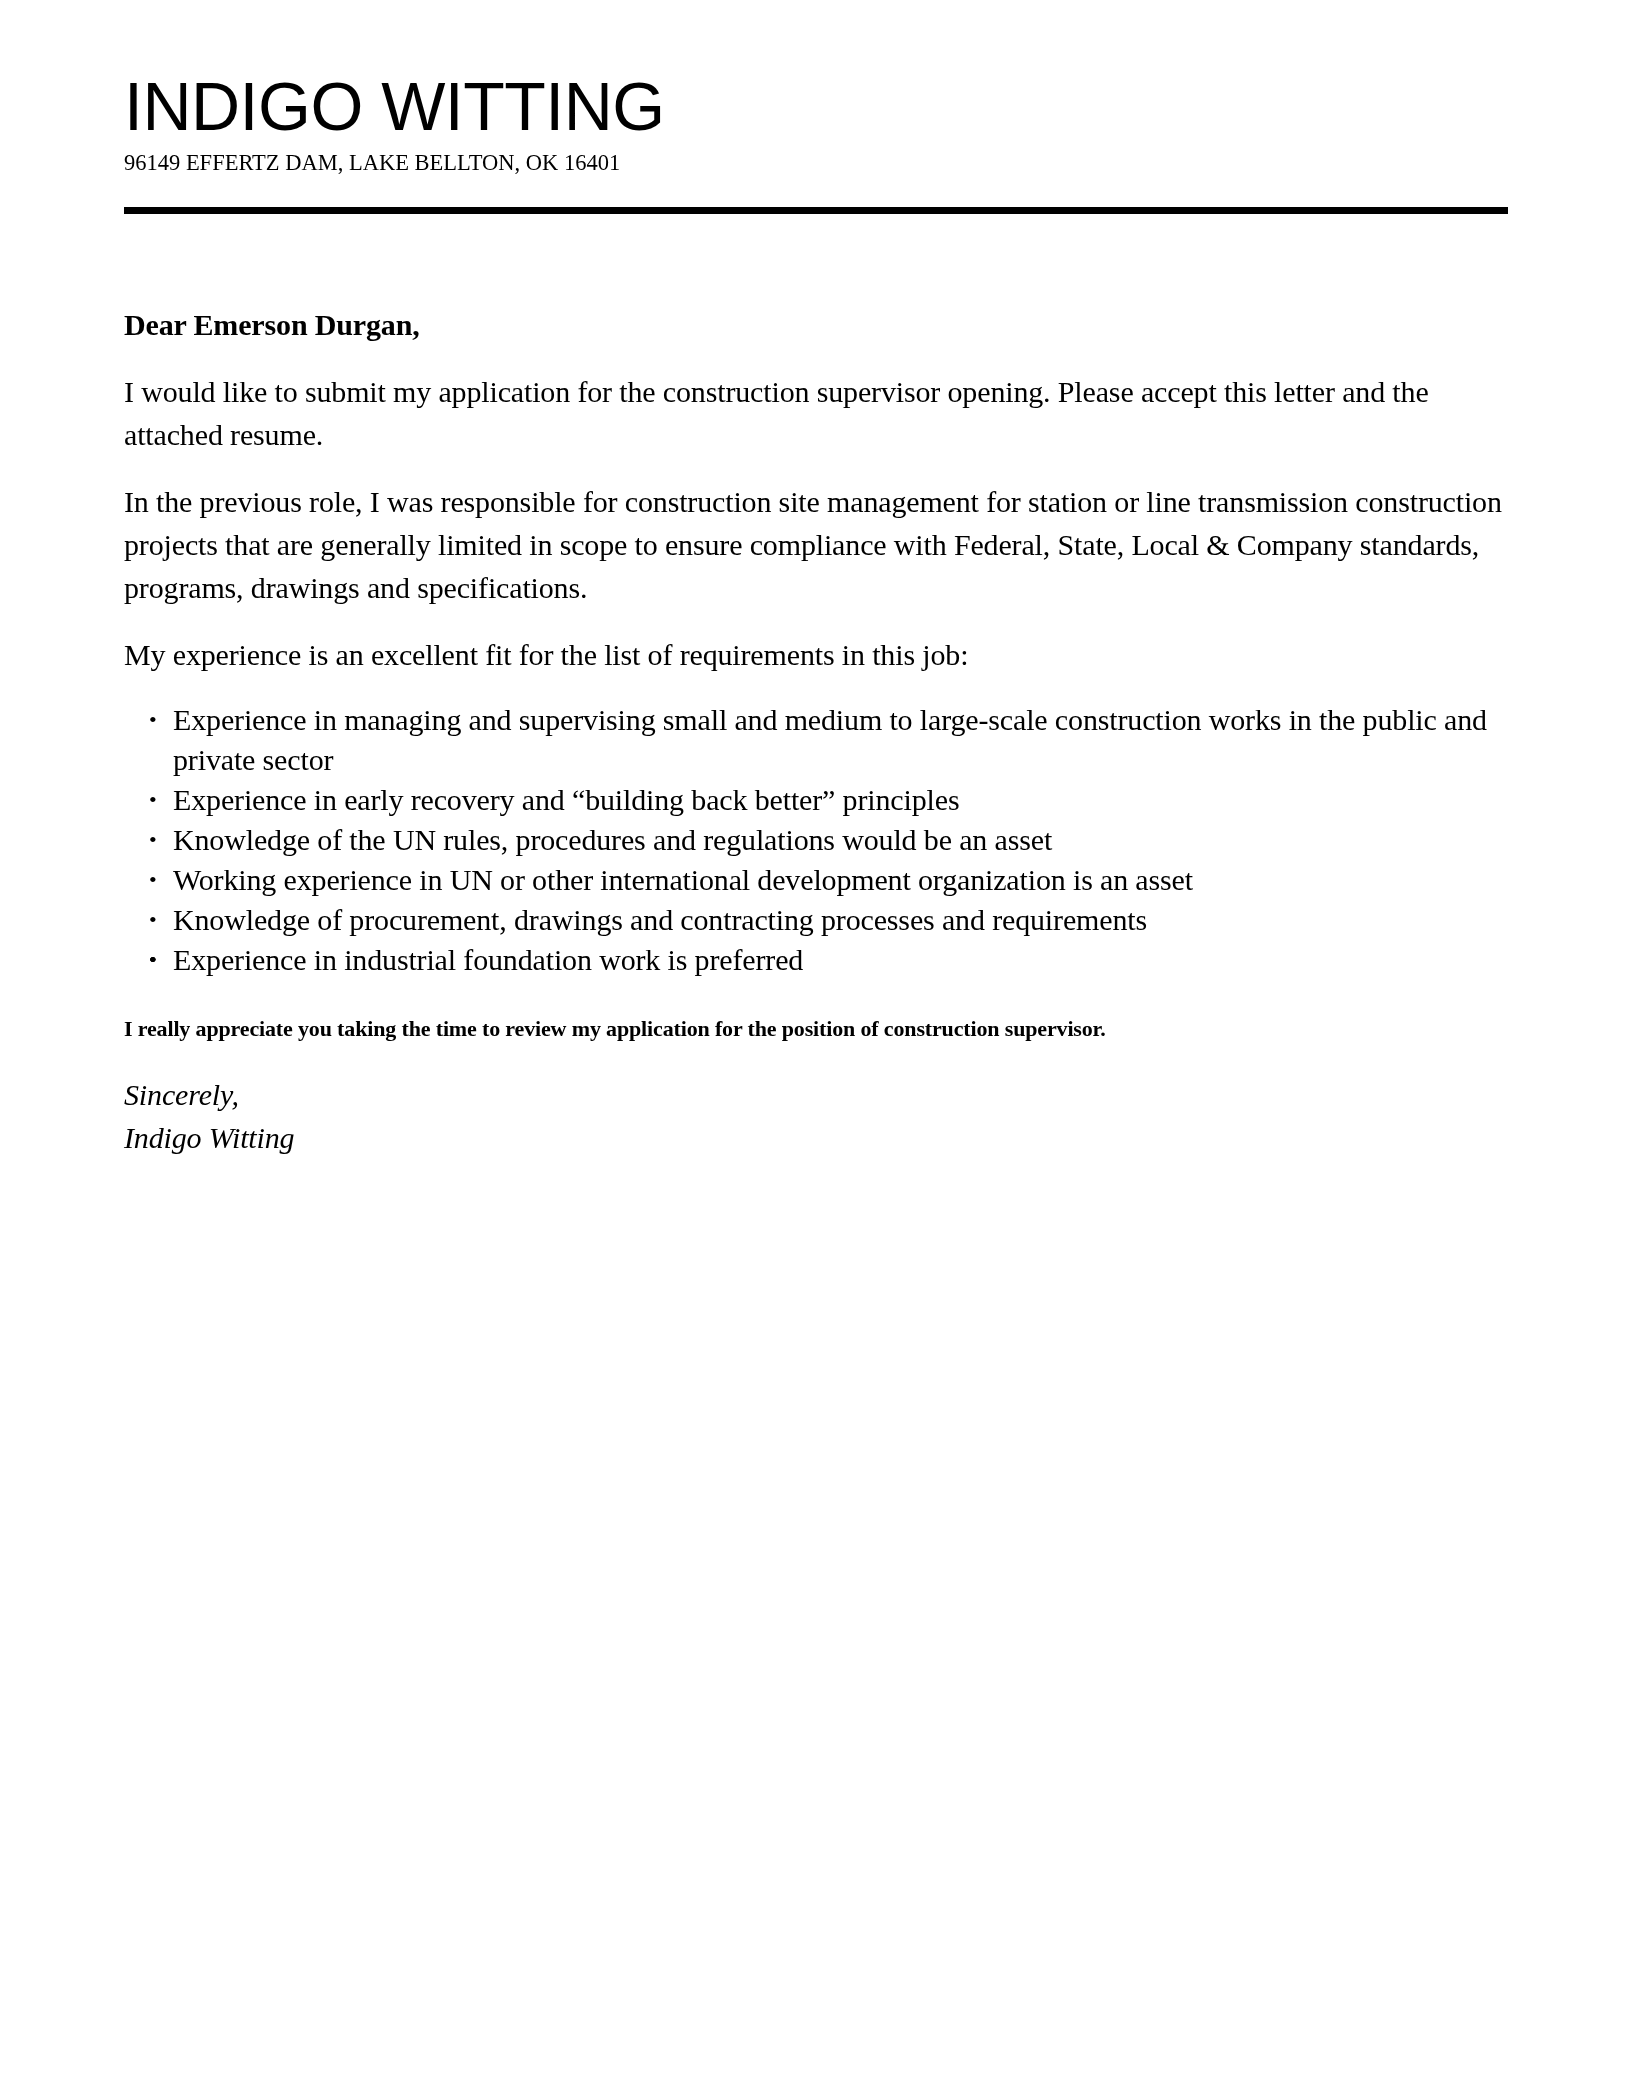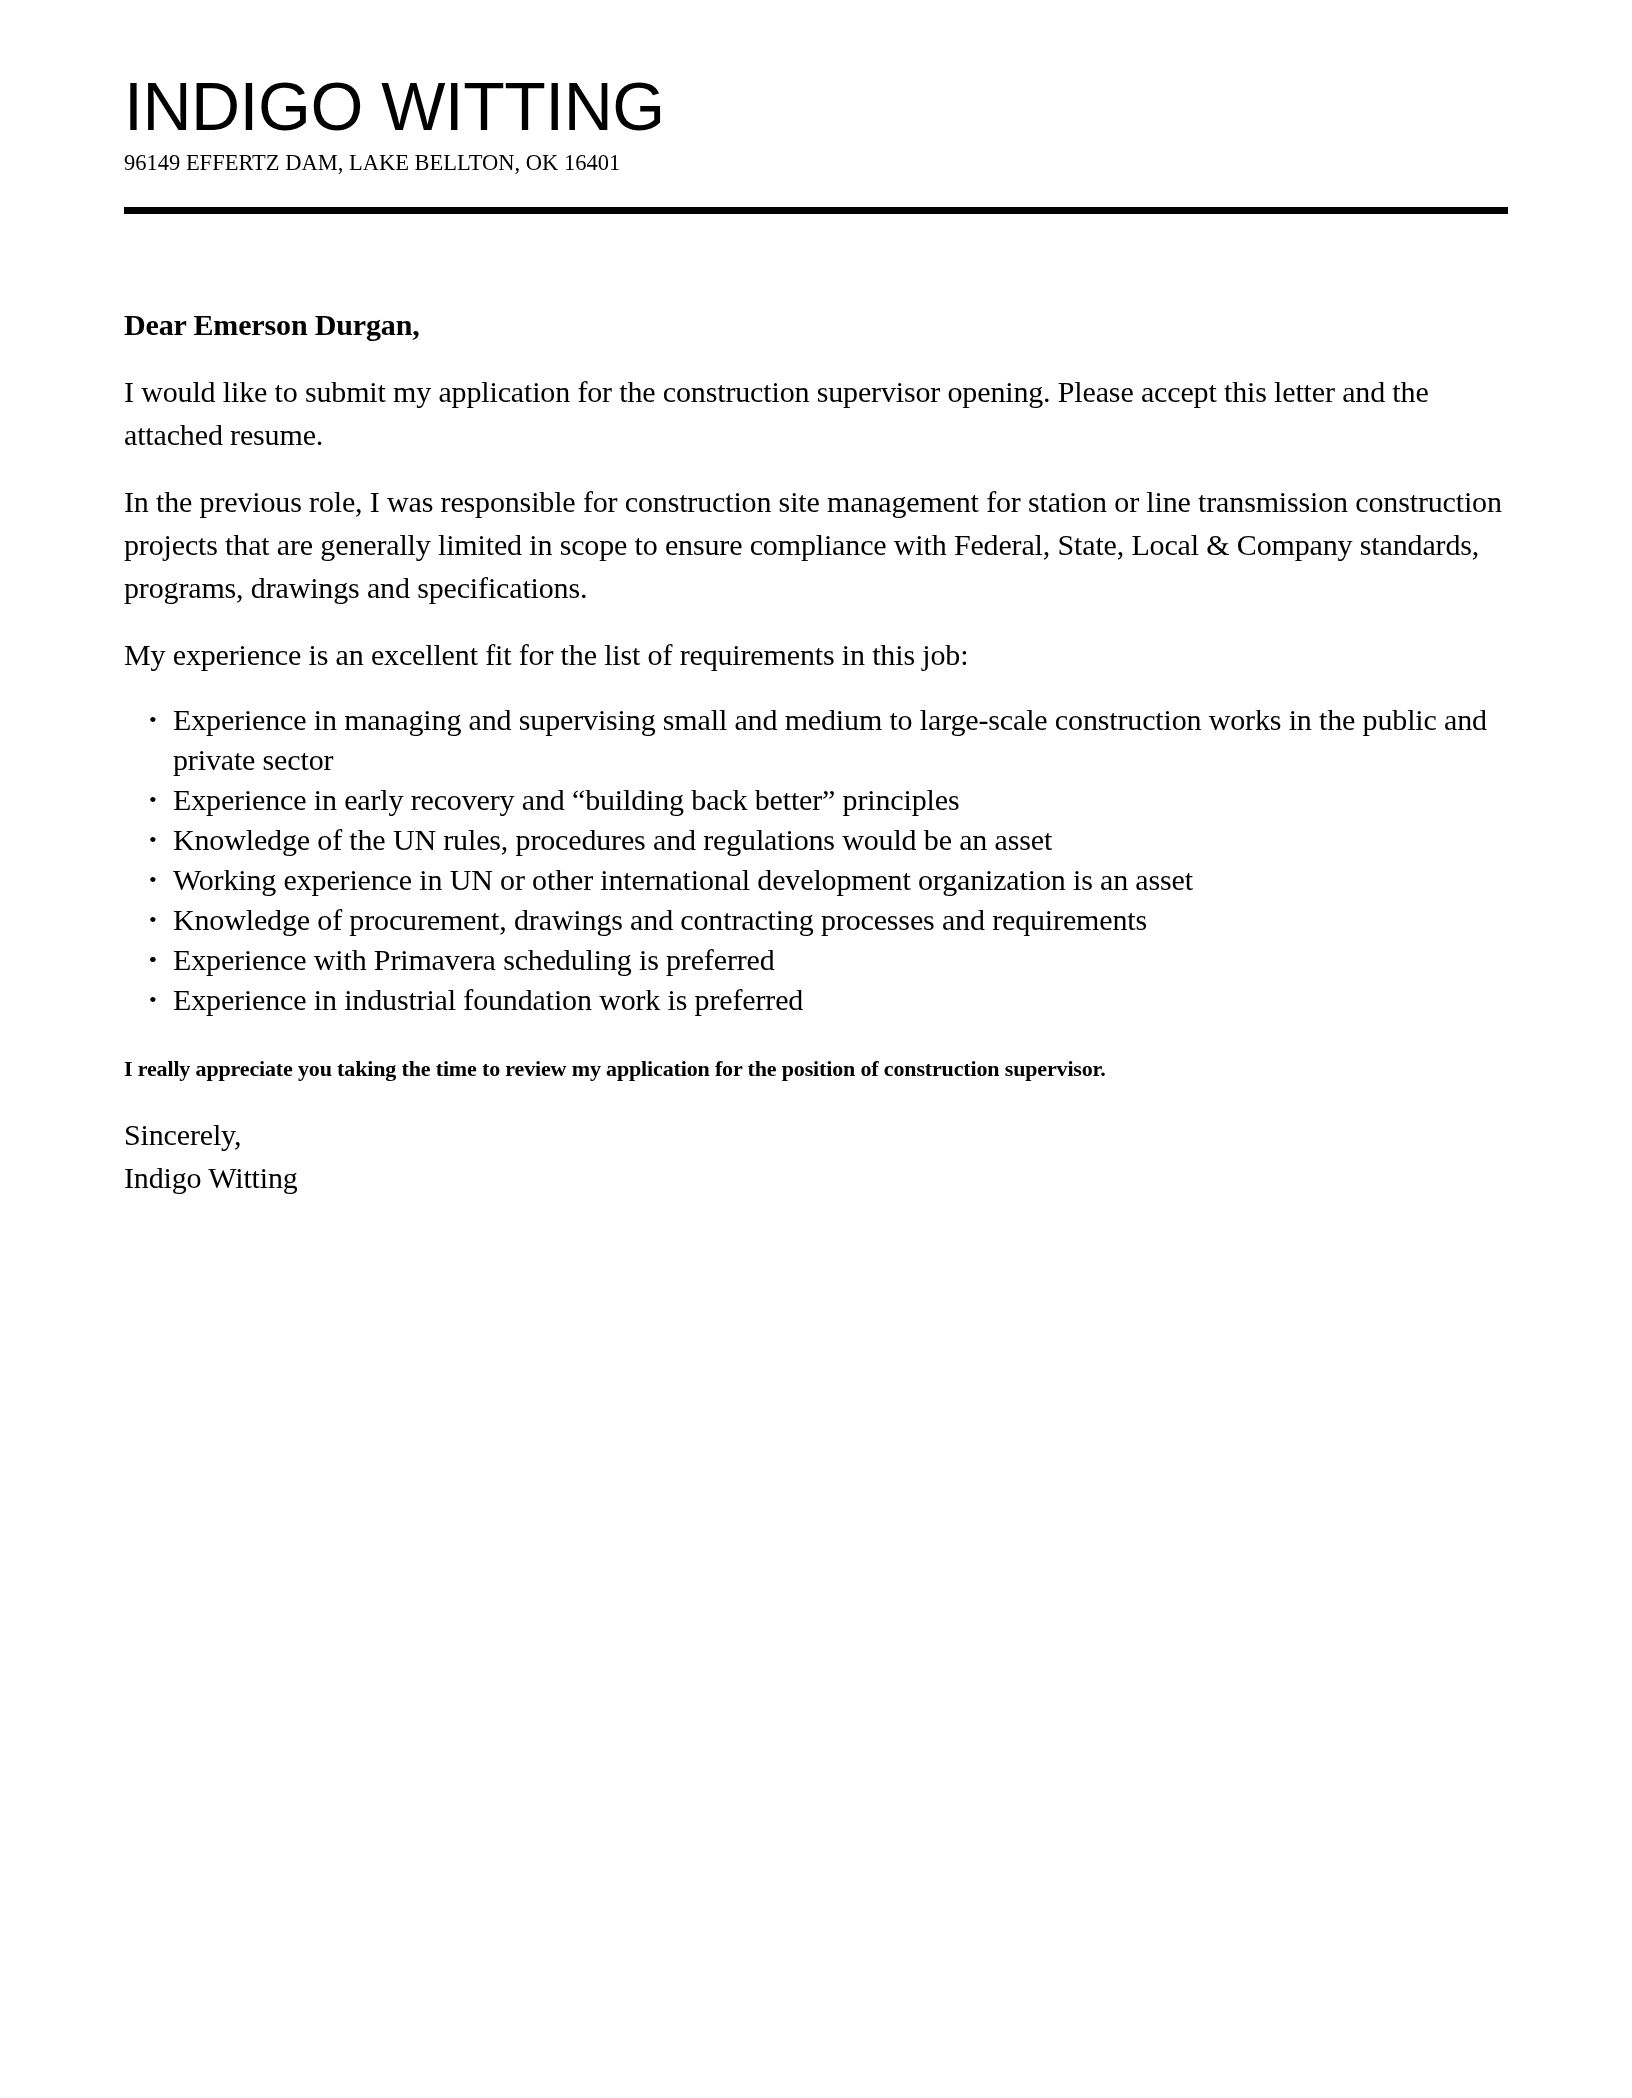--- a/index.html
+++ b/index.html
@@ -85,21 +85,21 @@
   .closing {
     margin: 0 0 23px 0;
     font-weight: bold;
     font-size: 22px;
     line-height: 43px;
   }
   .signoff {
     margin: 0;
     line-height: 43px;
   }
-  .signoff span { display: block; }
+  .signoff span { display: block; font-style: italic; }
 </style>
 </head>
 <body>
 
 <div class="page">
   <h1 class="header-name">INDIGO WITTING</h1>
   <p class="header-address">96149 EFFERTZ DAM, LAKE BELLTON, OK 16401</p>
   <hr class="header-rule">
 
   <div class="letter-body">
@@ -109,21 +109,21 @@
     <p class="para">In the previous role, I was responsible for construction site management for station or line transmission construction projects that are generally limited in scope to ensure compliance with Federal, State, Local &amp; Company standards, programs, drawings and specifications.</p>
     <p class="para">My experience is an excellent fit for the list of requirements in this job:</p>
 
     <ul class="req-list">
       <li><span class="bullet">•</span><span>Experience in managing and supervising small and medium to large-scale construction works in the public and private sector</span></li>
       <li><span class="bullet">•</span><span>Experience in early recovery and “building back better” principles</span></li>
       <li><span class="bullet">•</span><span>Knowledge of the UN rules, procedures and regulations would be an asset</span></li>
       <li><span class="bullet">•</span><span>Working experience in UN or other international development organization is an asset</span></li>
       <li><span class="bullet">•</span><span>Knowledge of procurement, drawings and contracting processes and requirements</span></li>
       <li><span class="bullet">•</span></li>
-      <li><span class="bullet">•</span><span>Experience with Primavera scheduling is preferred</span></li>
+      <li><span class="bullet">•</span></li>
       <li><span class="bullet">•</span><span>Experience in industrial foundation work is preferred</span></li>
     </ul>
 
     <p class="closing">I really appreciate you taking the time to review my application for the position of construction supervisor.</p>
 
     <p class="signoff">
       <span>Sincerely,</span>
       <span>Indigo Witting</span>
     </p>
   </div>

